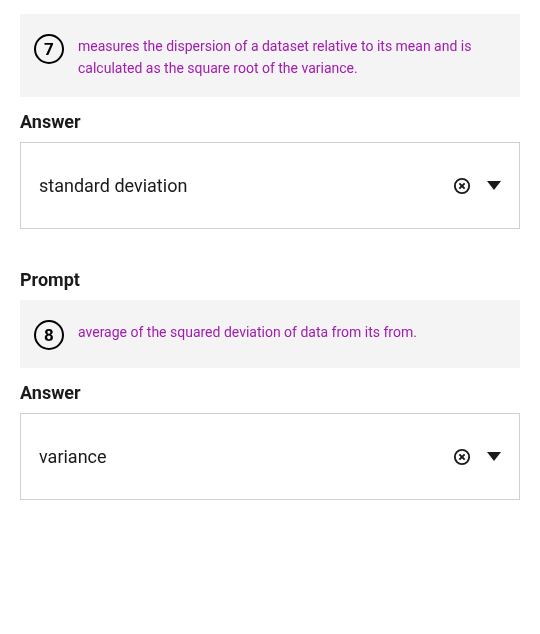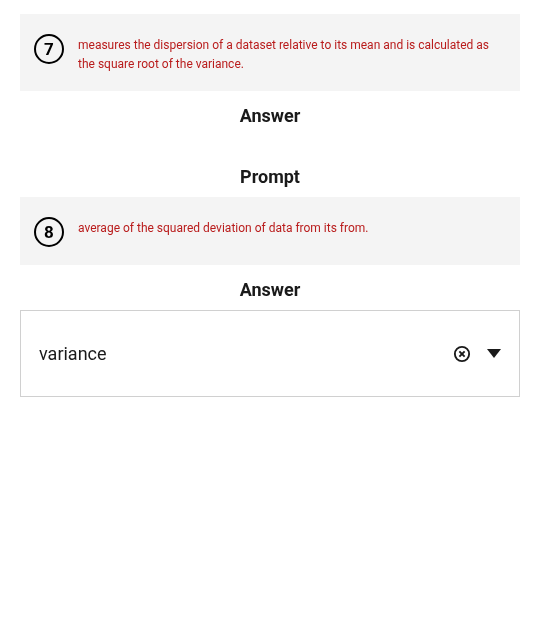--- a/index.html
+++ b/index.html
@@ -12,21 +12,20 @@
     background: #ffffff;
     width: 540px;
     padding: 0 20px;
     color: #1a1a1a;
   }
   .label {
     font-size: 18px;
     font-weight: 700;
     color: #1a1a1a;
     margin-bottom: 10px;
-    text-align: center;
   }
   .label-top-cut {
     height: 4px;
     overflow: hidden;
   }
   .prompt-box {
     background: #f4f4f4;
     padding: 18px 18px 18px 14px;
     display: flex;
     align-items: flex-start;
@@ -41,23 +40,23 @@
     display: flex;
     align-items: center;
     justify-content: center;
     font-weight: 700;
     font-size: 17px;
     color: #000;
     background: #f4f4f4;
     margin-top: 2px;
   }
   .prompt-text {
-    font-size: 12px;
+    font-size: 14px;
     line-height: 1.55;
-    color: #b91c1c;
+    color: #a21caf;
     padding-top: 4px;
   }
   .answer-box {
     border: 1px solid #d0d0d0;
     padding: 32px 18px;
     display: flex;
     align-items: center;
     justify-content: space-between;
     gap: 12px;
   }
@@ -99,20 +98,33 @@
 <body>
 
 <div class="group">
   <div class="label label-top-cut">Prompt</div>
   <div class="prompt-box">
     <div class="number-badge">7</div>
     <div class="prompt-text">measures the dispersion of a dataset relative to its mean and is calculated as the square root of the variance.</div>
   </div>
   <div style="height:14px"></div>
   <div class="label">Answer</div>
+  <div class="answer-box">
+    <div class="answer-text">standard deviation</div>
+    <div class="answer-actions">
+      <span class="clear-icon">
+        <svg viewBox="0 0 24 24" fill="none" stroke="#1a1a1a" stroke-width="2.5">
+          <circle cx="12" cy="12" r="9.5"></circle>
+          <line x1="8.5" y1="8.5" x2="15.5" y2="15.5"></line>
+          <line x1="15.5" y1="8.5" x2="8.5" y2="15.5"></line>
+        </svg>
+      </span>
+      <span class="dropdown-icon"></span>
+    </div>
+  </div>
 </div>
 
 <div class="group">
   <div class="label">Prompt</div>
   <div class="prompt-box">
     <div class="number-badge">8</div>
     <div class="prompt-text">average of the squared deviation of data from its from.</div>
   </div>
   <div style="height:14px"></div>
   <div class="label">Answer</div>

